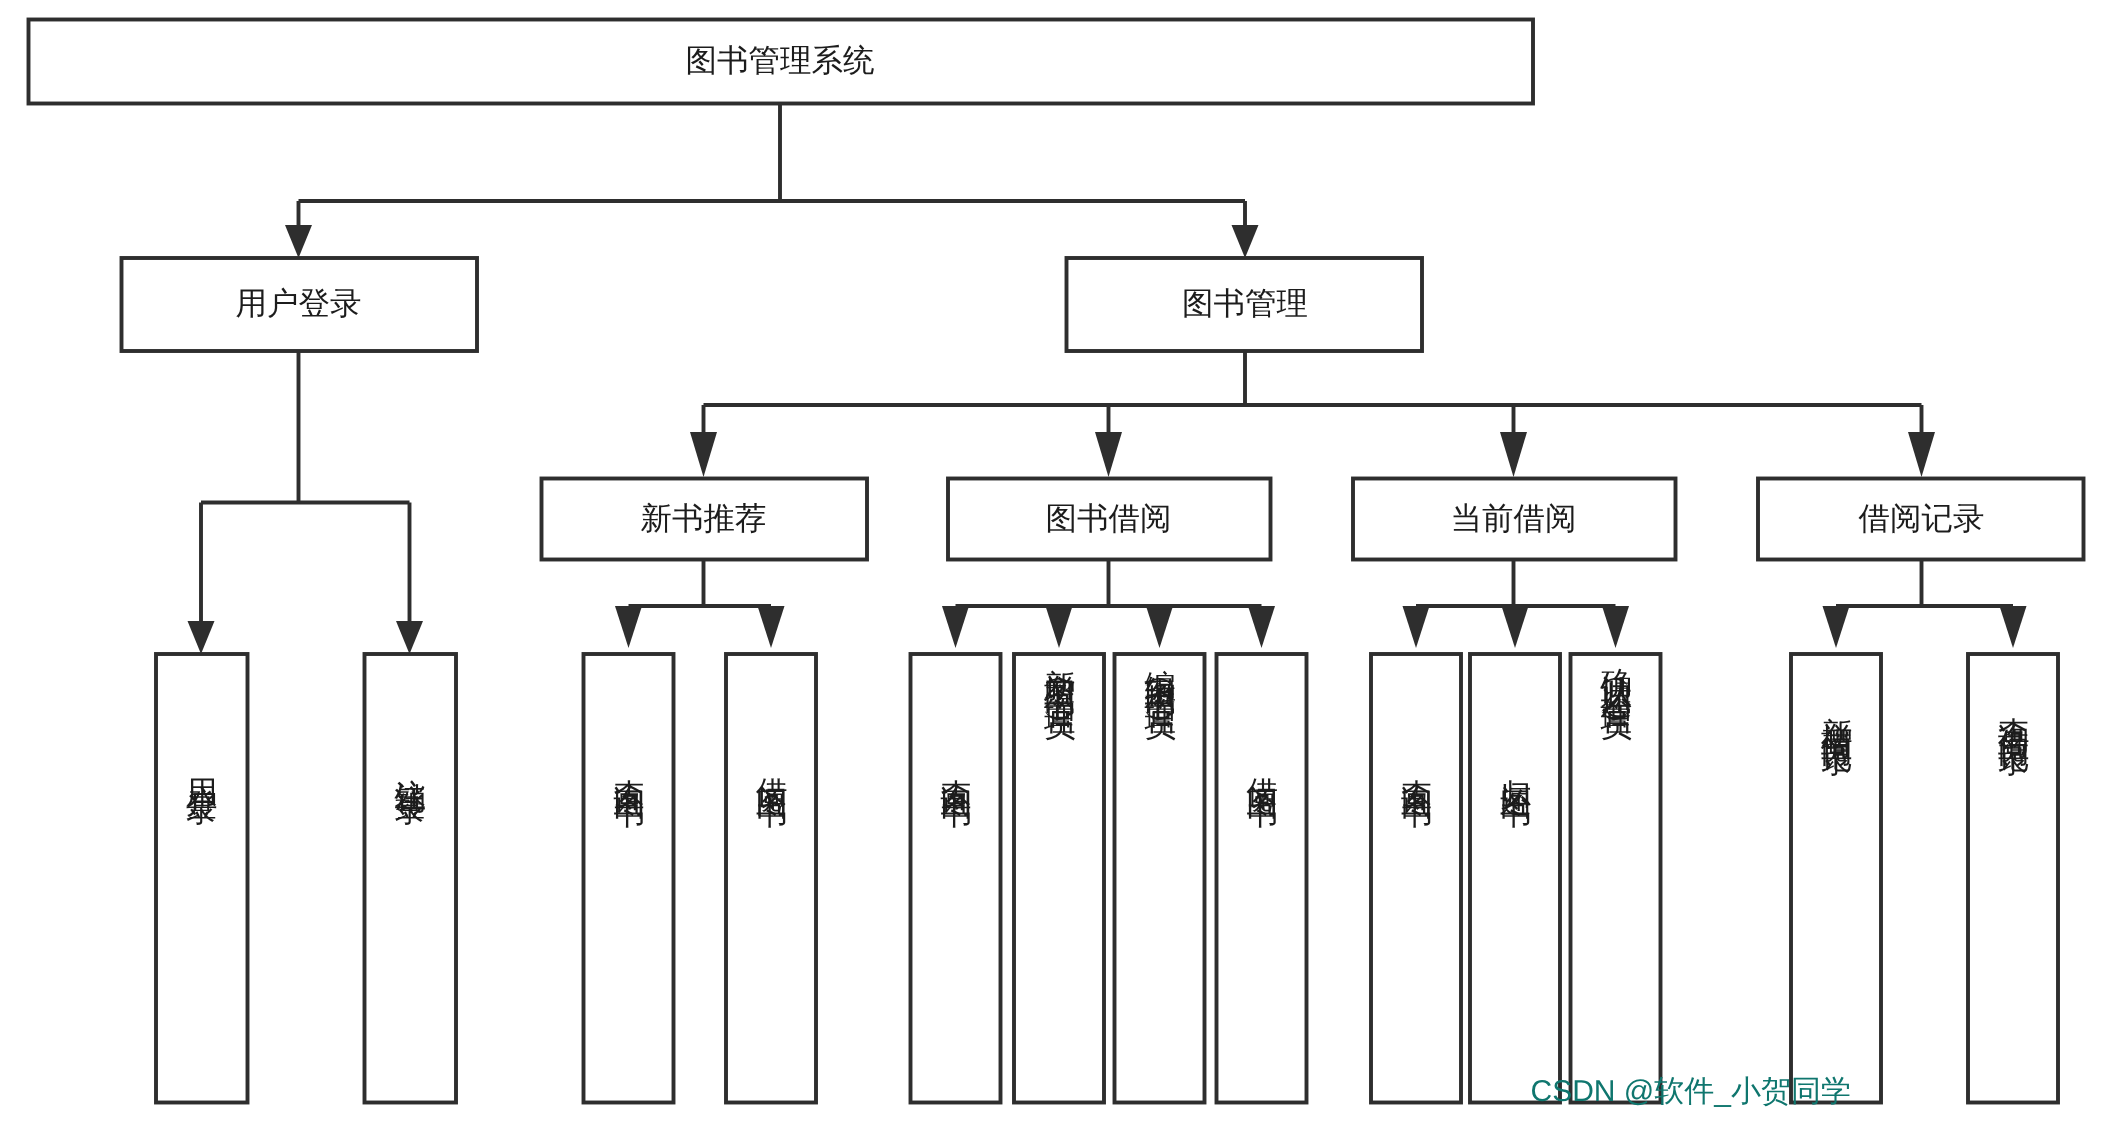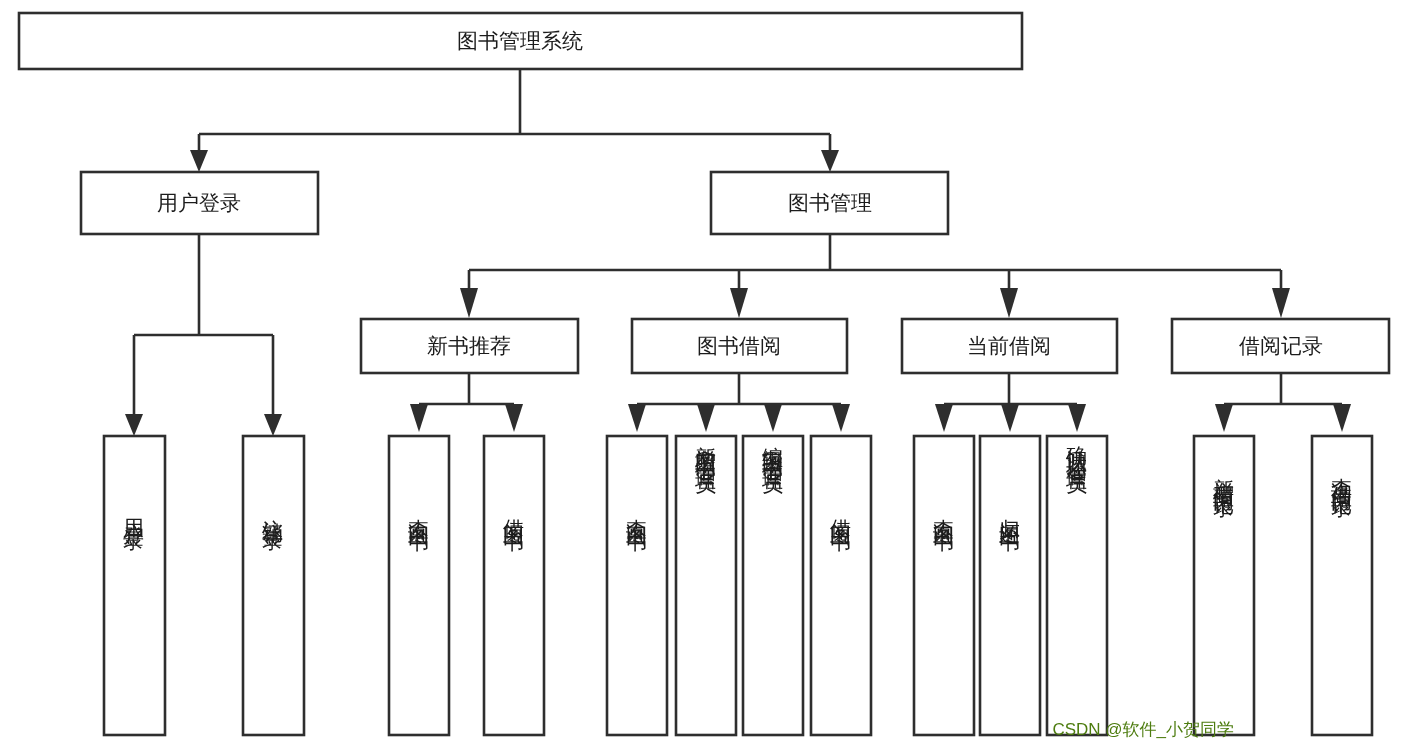--- a/index.html
+++ b/index.html
@@ -55,22 +55,22 @@
     writing-mode: vertical-rl;
     text-orientation: upright;
     text-anchor: middle;
     letter-spacing: 4px;
   }
   .watermark-text {
     position: absolute;
     right: 8px;
     bottom: 6px;
     font-family: "Liberation Sans", sans-serif;
-    font-size: 17px;
-    color: #4d7c0f;
+    font-size: 20px;
+    color: #0f766e;
     white-space: nowrap;
     user-select: none;
   }
 </style>
 </head>
 <body>
 
 <div id="diagram-root">
 
   <svg class="diagram-svg" viewBox="0 0 1405 747" xmlns="http://www.w3.org/2000/svg">

